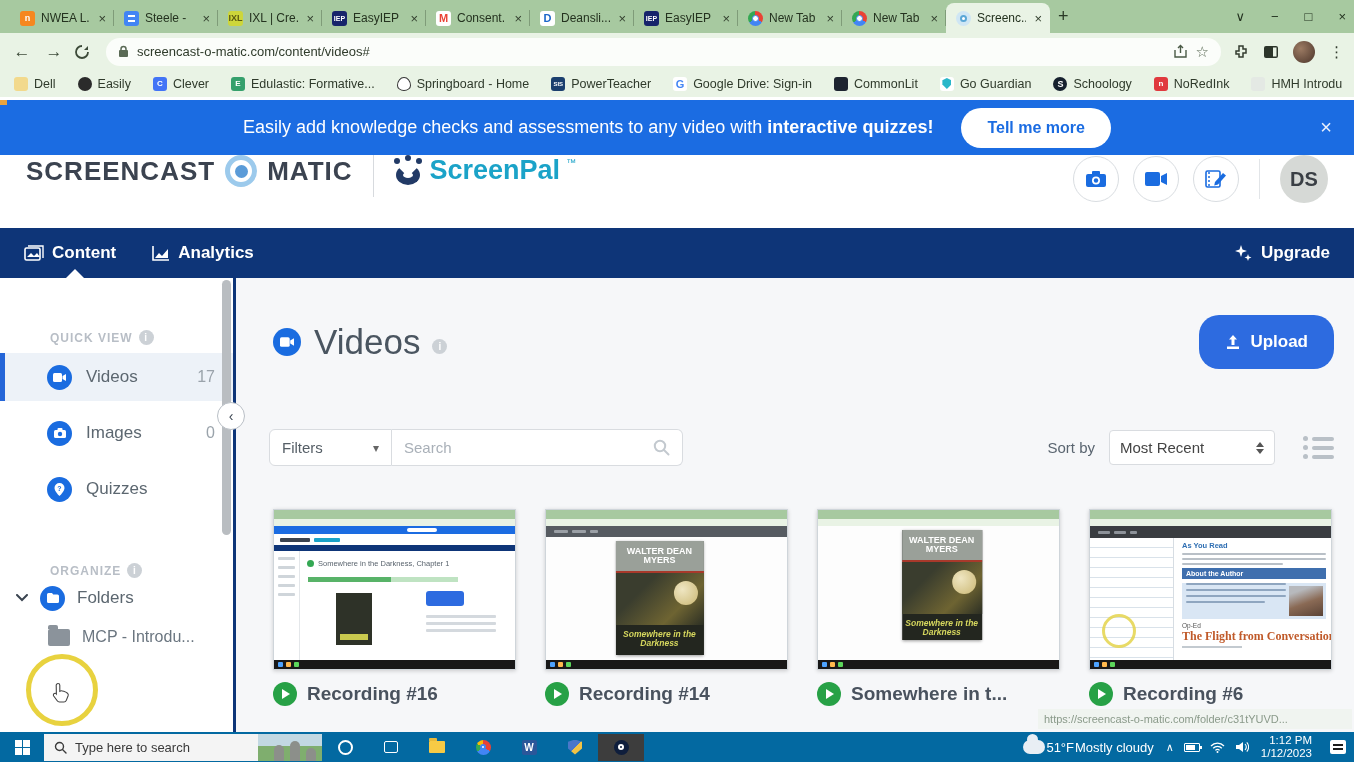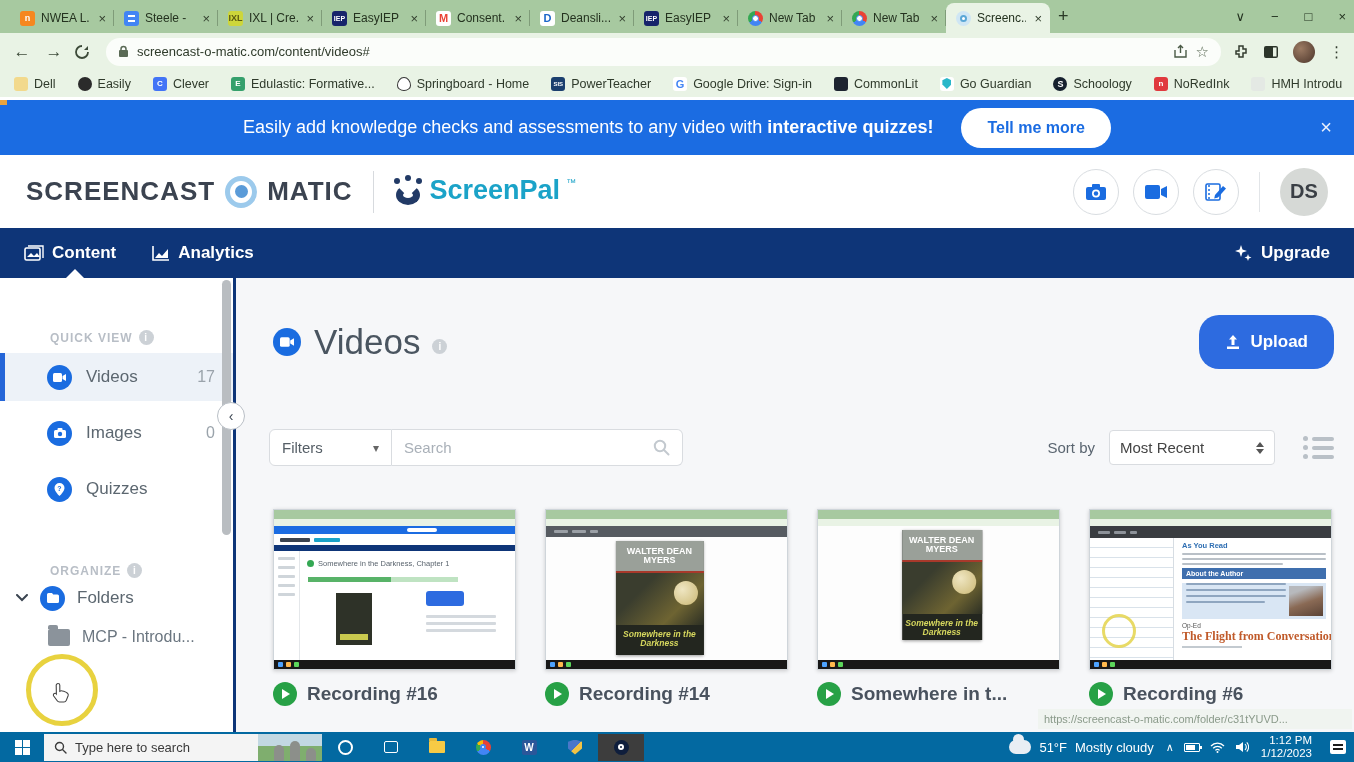--- a/index.html
+++ b/index.html
@@ -45,21 +45,21 @@
 
   
   .banner { height:55px; background:#1b6ce2; display:flex; align-items:center; justify-content:center; gap:28px; position:relative; color:#fff; }
   .banner-accent { position:absolute; left:0; top:0; width:7px; height:5px; background:#e8a33d; }
   .banner-text { font-size:18px; }
   .banner-text b { font-weight:bold; }
   .banner-btn { background:#fff; color:#1b6ce2; font-weight:bold; font-size:16px; border-radius:22px; padding:11px 26px; }
   .banner-close { position:absolute; right:22px; font-size:20px; color:#eaf1fd; }
 
   
-  .site-header { height:73px; background:#fff; display:flex; align-items:center; padding:0 26px; }
+  .site-header { height:73px; background:#fff; display:flex; align-items:flex-start; padding:0 26px; }
   .som-logo { display:flex; align-items:center; gap:10px; font-size:26px; font-weight:bold; letter-spacing:1px; color:#3b4350; }
   .som-circle { width:32px; height:32px; border:5px solid #9ccaec; border-radius:50%; display:flex; align-items:center; justify-content:center; }
   .som-circle i { width:13px; height:13px; background:#5a9bd8; border-radius:50%; display:block; }
   .hdr-divider { width:1px; height:42px; background:#d7dade; margin:0 20px; }
   .sp-logo { display:flex; align-items:flex-start; gap:6px; }
   .sp-mark { width:30px; height:30px; position:relative; margin-top:3px; }
   .sp-mark .ring { position:absolute; left:2px; top:7px; width:24px; height:20px; border:7px solid #223a66; border-top-color:transparent; border-radius:50%; }
   .sp-mark .d { position:absolute; width:6px; height:6px; background:#223a66; border-radius:50%; top:0; }
   .sp-mark .d1{left:0;} .sp-mark .d2{left:11px;top:-3px;} .sp-mark .d3{left:22px;}
   .sp-word { font-size:27px; font-weight:bold; color:#1ba3c8; }
@@ -204,21 +204,21 @@
   .taskview-ic { width:14px; height:12px; border:1.5px solid #fff; border-radius:2px; position:relative; }
   .explorer-ic { width:16px; height:12px; background:#f7ca45; border-radius:1px; position:relative; }
   .explorer-ic::before { content:""; position:absolute; top:-3px; left:0; width:8px; height:3px; background:#e8b93a; border-radius:1px 1px 0 0; }
   .chrome-ic { width:15px; height:15px; border-radius:50%; background:conic-gradient(#ea4335 0 33%, #4285f4 33% 66%, #34a853 66% 83%, #fbbc05 83% 100%); position:relative; display:flex; align-items:center; justify-content:center; }
   .chrome-ic i { width:6px; height:6px; background:#fff; border:2px solid #4285f4; border-radius:50%; display:block; }
   .word-ic { width:15px; height:15px; background:#2b579a; color:#fff; font-size:10px; font-weight:bold; display:flex; align-items:center; justify-content:center; border-radius:2px; }
   .shield-ic2 { width:14px; height:15px; clip-path:polygon(50% 0,100% 15%,100% 60%,50% 100%,0 60%,0 15%); background:linear-gradient(135deg,#4a77c9 50%, #f2c344 50%); }
   .sp-tray { width:15px; height:15px; border-radius:50%; background:#0f1e3c; display:flex; align-items:center; justify-content:center; }
   .sp-tray i { width:6px; height:6px; border:2px solid #fff; border-radius:50%; display:block; }
   .tb-right { margin-left:auto; display:flex; align-items:center; gap:12px; padding-right:8px; font-size:13px; }
-  .weather { display:flex; align-items:center; gap:8px; }
+  .weather { display:flex; align-items:center; gap:1px; }
   .cloud-ic { width:22px; height:14px; background:#e8eef4; border-radius:8px; position:relative; }
   .cloud-ic::before { content:""; position:absolute; left:4px; top:-6px; width:11px; height:11px; background:#e8eef4; border-radius:50%; }
   .cloud-ic::after { content:""; position:absolute; right:1px; top:-4px; width:8px; height:8px; background:#f0923c; border-radius:50%; z-index:-1; }
   .tray-glyphs { display:flex; align-items:center; gap:10px; }
   .batt { width:16px; height:9px; border:1px solid #fff; border-radius:1px; position:relative; }
   .batt::before { content:""; position:absolute; left:1px; top:1px; bottom:1px; width:9px; background:#fff; }
   .batt::after { content:""; position:absolute; right:-3px; top:2px; width:2px; height:3px; background:#fff; }
   .clock { text-align:right; font-size:11.5px; line-height:1.15; }
   .notif-ic { width:16px; height:14px; background:#fff; border-radius:2px; position:relative; margin-left:6px; }
   .notif-ic i { position:absolute; left:3px; right:3px; height:1.5px; background:#1b1b1b; display:block; }

